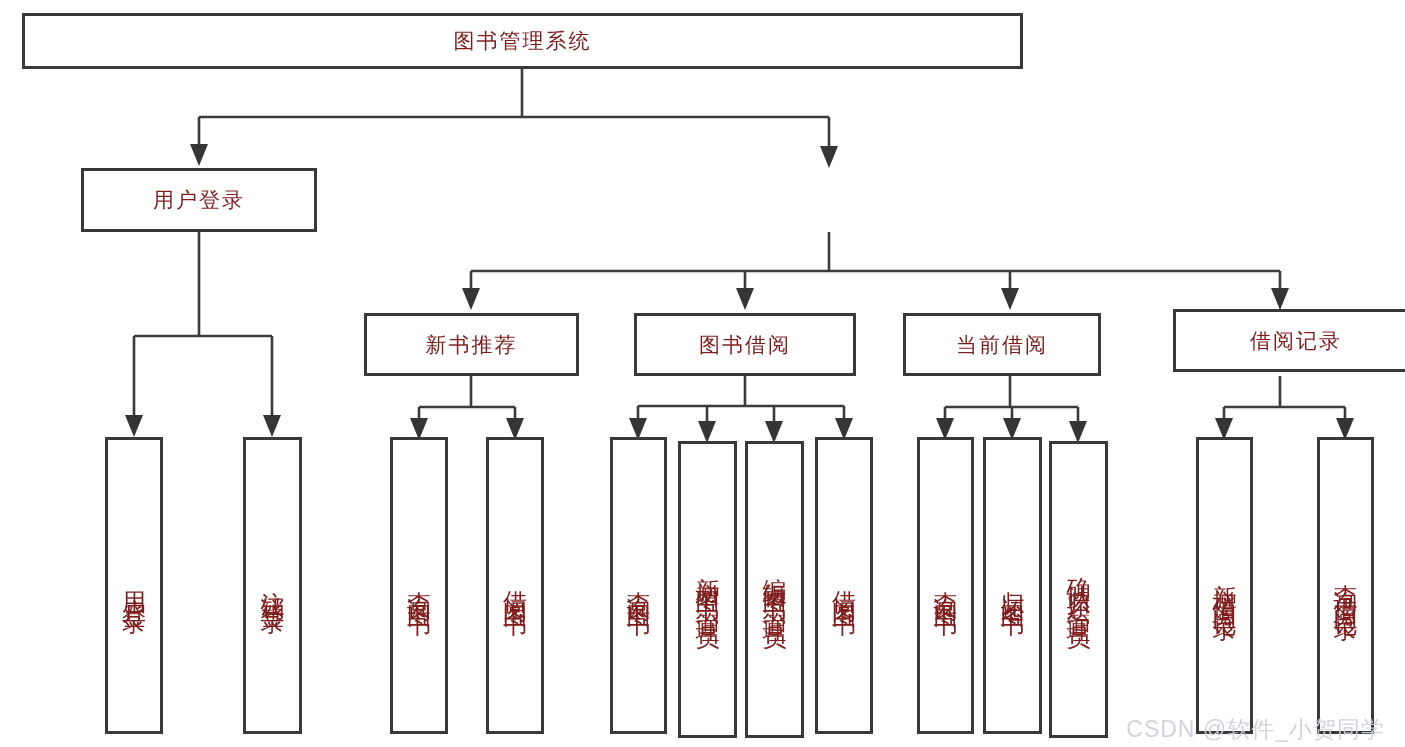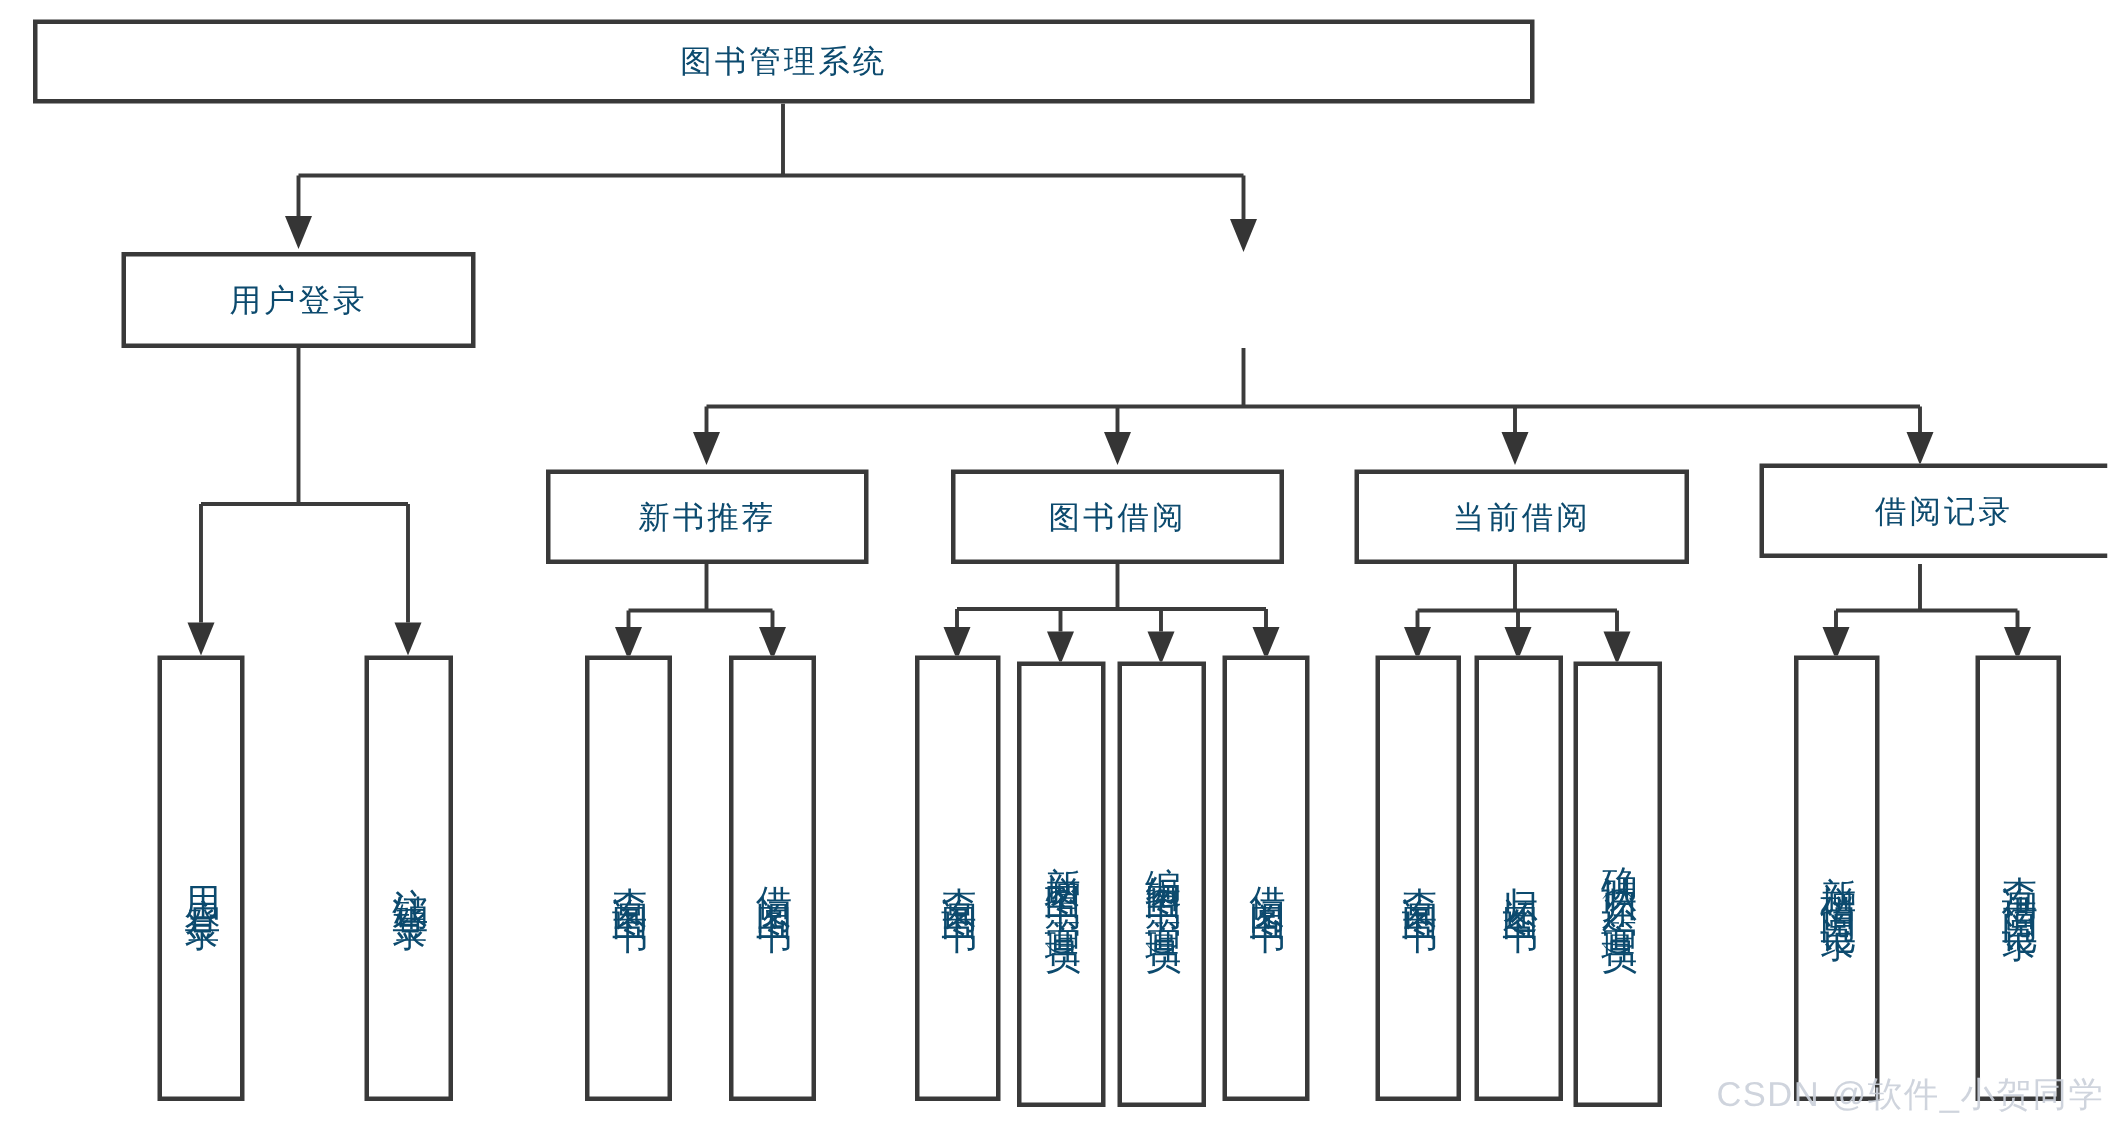--- a/index.html
+++ b/index.html
@@ -29,41 +29,41 @@
   }
   .connectors polygon {
     fill: #353535;
     stroke: none;
   }
   .box {
     position: absolute;
     box-sizing: border-box;
     background: #ffffff;
     border: 3px solid #393939;
-    color: #0c4a6e;
+    color: #7f1d1d;
     display: flex;
     align-items: center;
     justify-content: center;
     text-align: center;
   }
   .box.h {
     font-size: 21px;
     letter-spacing: 2px;
     white-space: nowrap;
   }
   .box.v {
     writing-mode: vertical-rl;
     text-orientation: mixed;
     font-size: 24px;
     letter-spacing: 7px;
     line-height: 1;
   }
   .watermark {
     position: absolute;
-    right: 2px;
+    right: 20px;
     bottom: 2px;
     font-size: 23px;
     letter-spacing: 1px;
     color: rgba(203, 208, 218, 0.92);
     z-index: 5;
     white-space: nowrap;
     margin-left: 16px;
   }
 </style>
 </head>
@@ -106,21 +106,21 @@
     <polygon points="1215,418 1233,418 1224,440"></polygon>
     <polygon points="1336,418 1354,418 1345,440"></polygon>
   </svg>
 
   <div class="box h" style="left:22px;top:13px;width:1001px;height:56px">图书管理系统</div>
 
   <div class="box h" style="left:81px;top:168px;width:236px;height:64px">用户登录</div>
 
   <div class="box h" style="left:634px;top:313px;width:222px;height:63px">图书借阅</div>
   <div class="box h" style="left:364px;top:313px;width:215px;height:63px">新书推荐</div>
-  <div class="box h" style="left:903px;top:313px;width:223px;height:63px">当前借阅</div>
+  <div class="box h" style="left:903px;top:313px;width:198px;height:63px">当前借阅</div>
   <div class="box h" style="left:1173px;top:309px;width:246px;height:63px">借阅记录</div>
 
   <div class="box v" style="left:105px;top:437px;width:58px;height:297px">用户登录</div>
   <div class="box v" style="left:243px;top:437px;width:59px;height:297px">注销登录</div>
 
   <div class="box v" style="left:390px;top:437px;width:58px;height:297px">查询图书</div>
   <div class="box v" style="left:486px;top:437px;width:58px;height:297px">借阅图书</div>
 
   <div class="box v" style="left:610px;top:437px;width:57px;height:297px">查询图书</div>
   <div class="box v" style="left:678px;top:441px;width:59px;height:297px">新增图书（管理员）</div>

